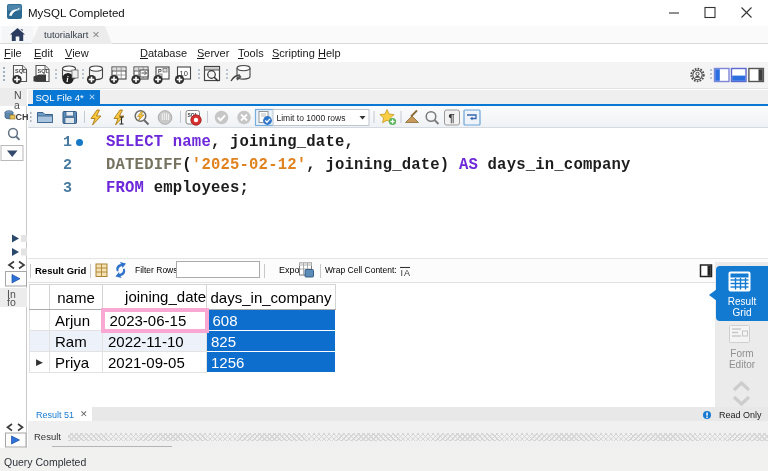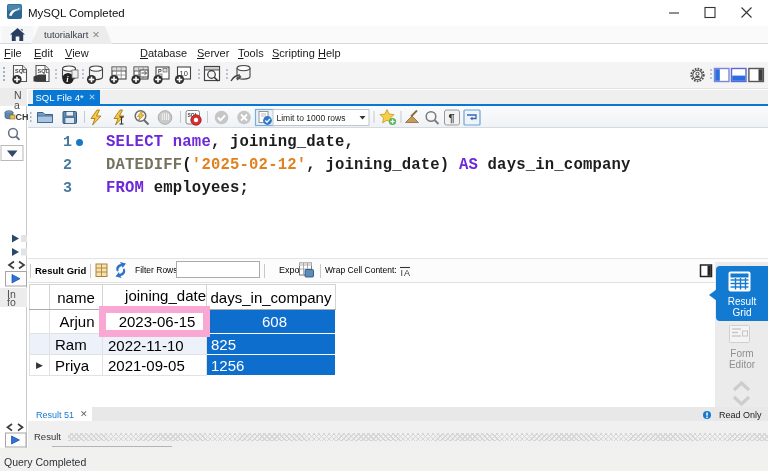--- a/index.html
+++ b/index.html
@@ -407,24 +407,24 @@
 <div class="abs" id="gridarea"></div>
 <div class="abs" style="left:29px;top:284px;width:307px;height:90px;">
 <table style="border-collapse:collapse; font-family:'Liberation Sans',sans-serif; table-layout:fixed;">
   <tbody>
         <tr style="height:25px;">
     <td style="width:20px;border:1px solid #d4d4d4;border-bottom-color:#ababab;"></td>
     <td style="width:53px;border:1px solid #d4d4d4;border-bottom-color:#ababab;text-align:center;font-size:15px;">name</td>
     <td style="width:104px;border:1px solid #d4d4d4;border-bottom-color:#ababab;text-align:right;font-size:15px;">joining_date</td>
     <td style="width:129px;border:1px solid #d4d4d4;border-bottom-color:#ababab;text-align:center;font-size:15px;">days_in_company</td>
   </tr>
-  <tr style="height:21px;text-align:center;">
+  <tr style="height:21px;">
     <td style="border:1px solid #e2e2e2;"></td>
     <td style="border:1px solid #e2e2e2;font-size:15px;padding-left:5px;">Arjun</td>
-    <td style="border:7px solid #f9a8d4;font-size:15px;padding-left:5px;">2023-06-15</td>
+    <td style="border:4px solid #f9a8d4;font-size:15px;padding-left:5px;">2023-06-15</td>
     <td style="border:1px solid #fff;font-size:15px;padding-left:4px;background:#0d6ecd;color:#fff;">608</td>
   </tr>
   <tr style="height:21px;background:#edf2fa;margin-top:44px;">
     <td style="border:1px solid #e2e2e2;"></td>
     <td style="border:1px solid #e2e2e2;font-size:15px;padding-left:5px;">Ram</td>
     <td style="border:1px solid #e2e2e2;font-size:15px;padding-left:5px;">2022-11-10</td>
     <td style="border:1px solid #fff;font-size:15px;padding-left:4px;background:#0d6ecd;color:#fff;">825</td>
   </tr>
   <tr style="height:21px;">
     <td style="border:1px solid #e2e2e2;text-align:center;font-size:9px;color:#333;">▶</td>

